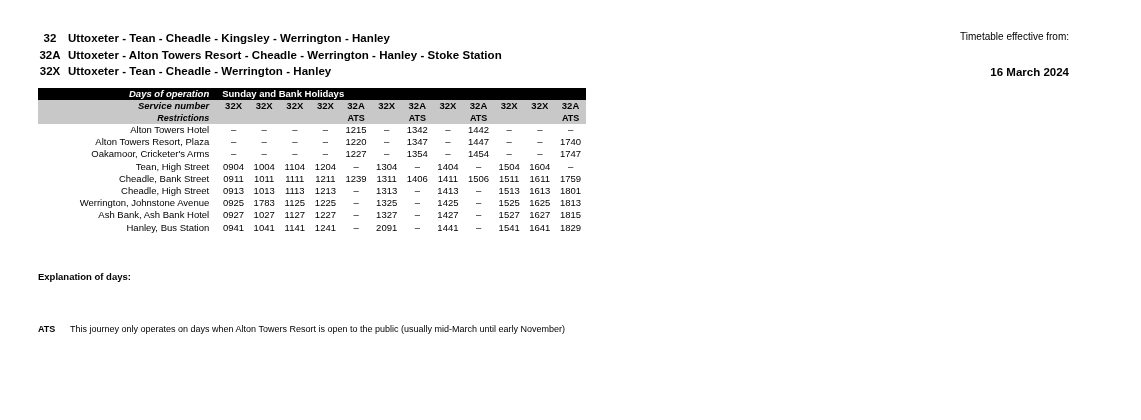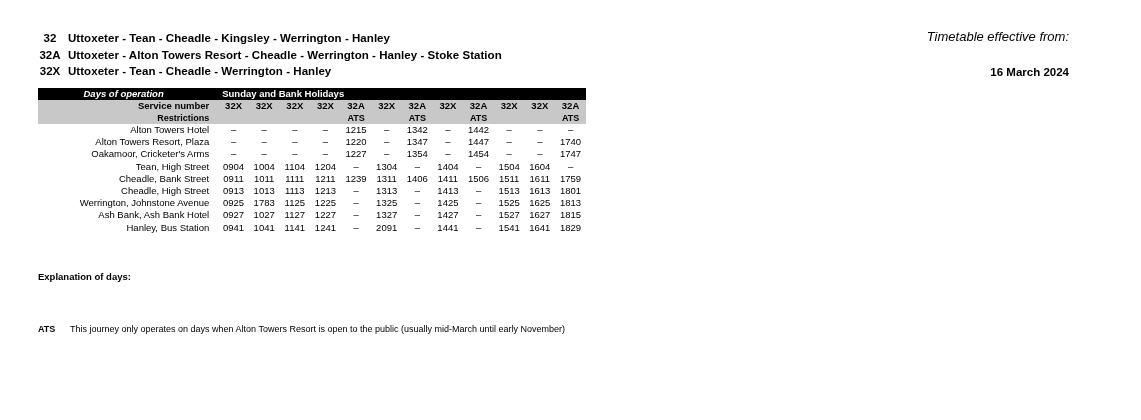--- a/index.html
+++ b/index.html
@@ -41,22 +41,21 @@
   }
 
   
   #effective-block {
     position: absolute;
     right: 72px;
     top: 30px;
     text-align: right;
   }
   #effective-label {
-    font-size: 13px;
-    font-style: italic;
+    font-size: 10px;
     line-height: 14px;
     color: #000;
   }
   #effective-date {
     font-size: 11.5px;
     font-weight: bold;
     line-height: 20px;
     margin-top: 18px;
   }
 
@@ -83,21 +82,21 @@
   }
   tr.row-days td {
     color: #ffffff;
     font-style: italic;
     font-weight: bold;
     font-size: 9.5px;
     height: 12px;
     line-height: 12px;
   }
   td.days-label {
-    text-align: center;
+    text-align: right;
     padding-right: 9px !important;
   }
   td.days-value {
     text-align: left;
     padding-left: 4px !important;
     font-style: normal !important;
     font-size: 10px;
   }
 
   tr.row-service, tr.row-restrict {
@@ -113,20 +112,21 @@
   }
   tr.row-restrict td {
     height: 12px;
     line-height: 12px;
     font-weight: bold;
     font-size: 9px;
     text-align: center;
     border-bottom: 1.6px solid #000;
   }
   td.hdr-label {
+    font-style: italic;
     font-weight: bold !important;
     text-align: right !important;
     padding-right: 9px !important;
   }
 
   tr.row-stop td {
     height: 12.2px;
     line-height: 12.2px;
     text-align: center;
     font-size: 9.5px;

